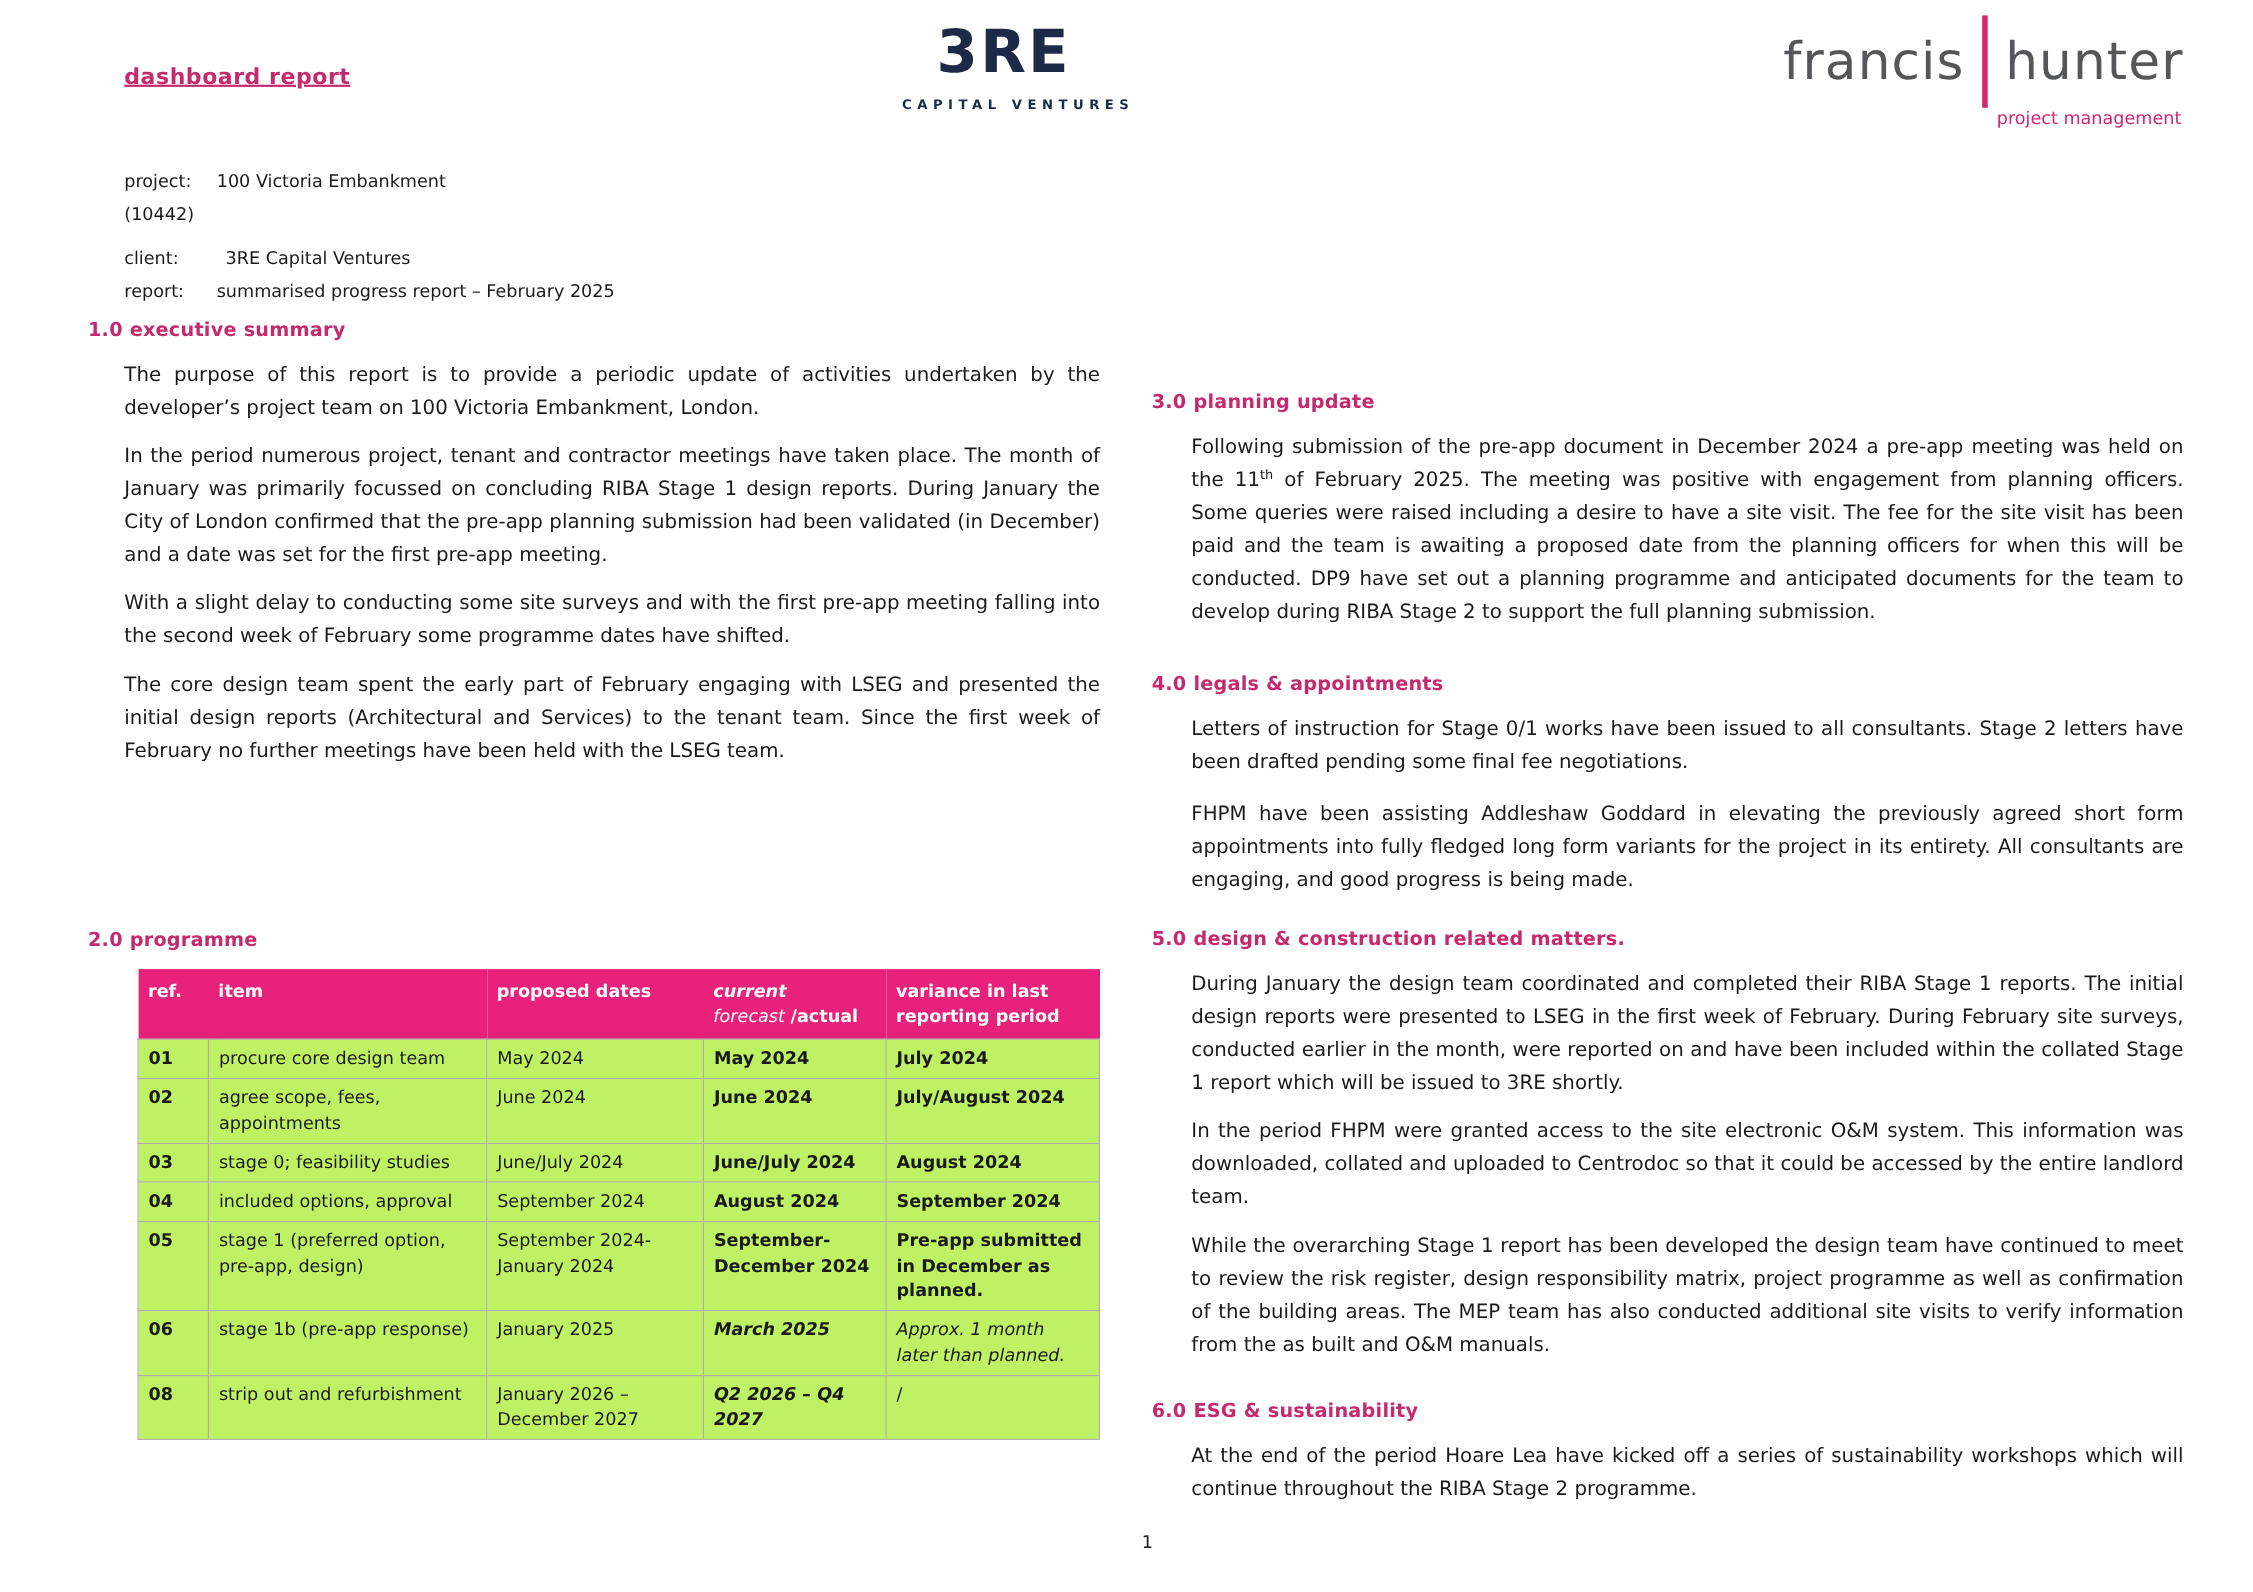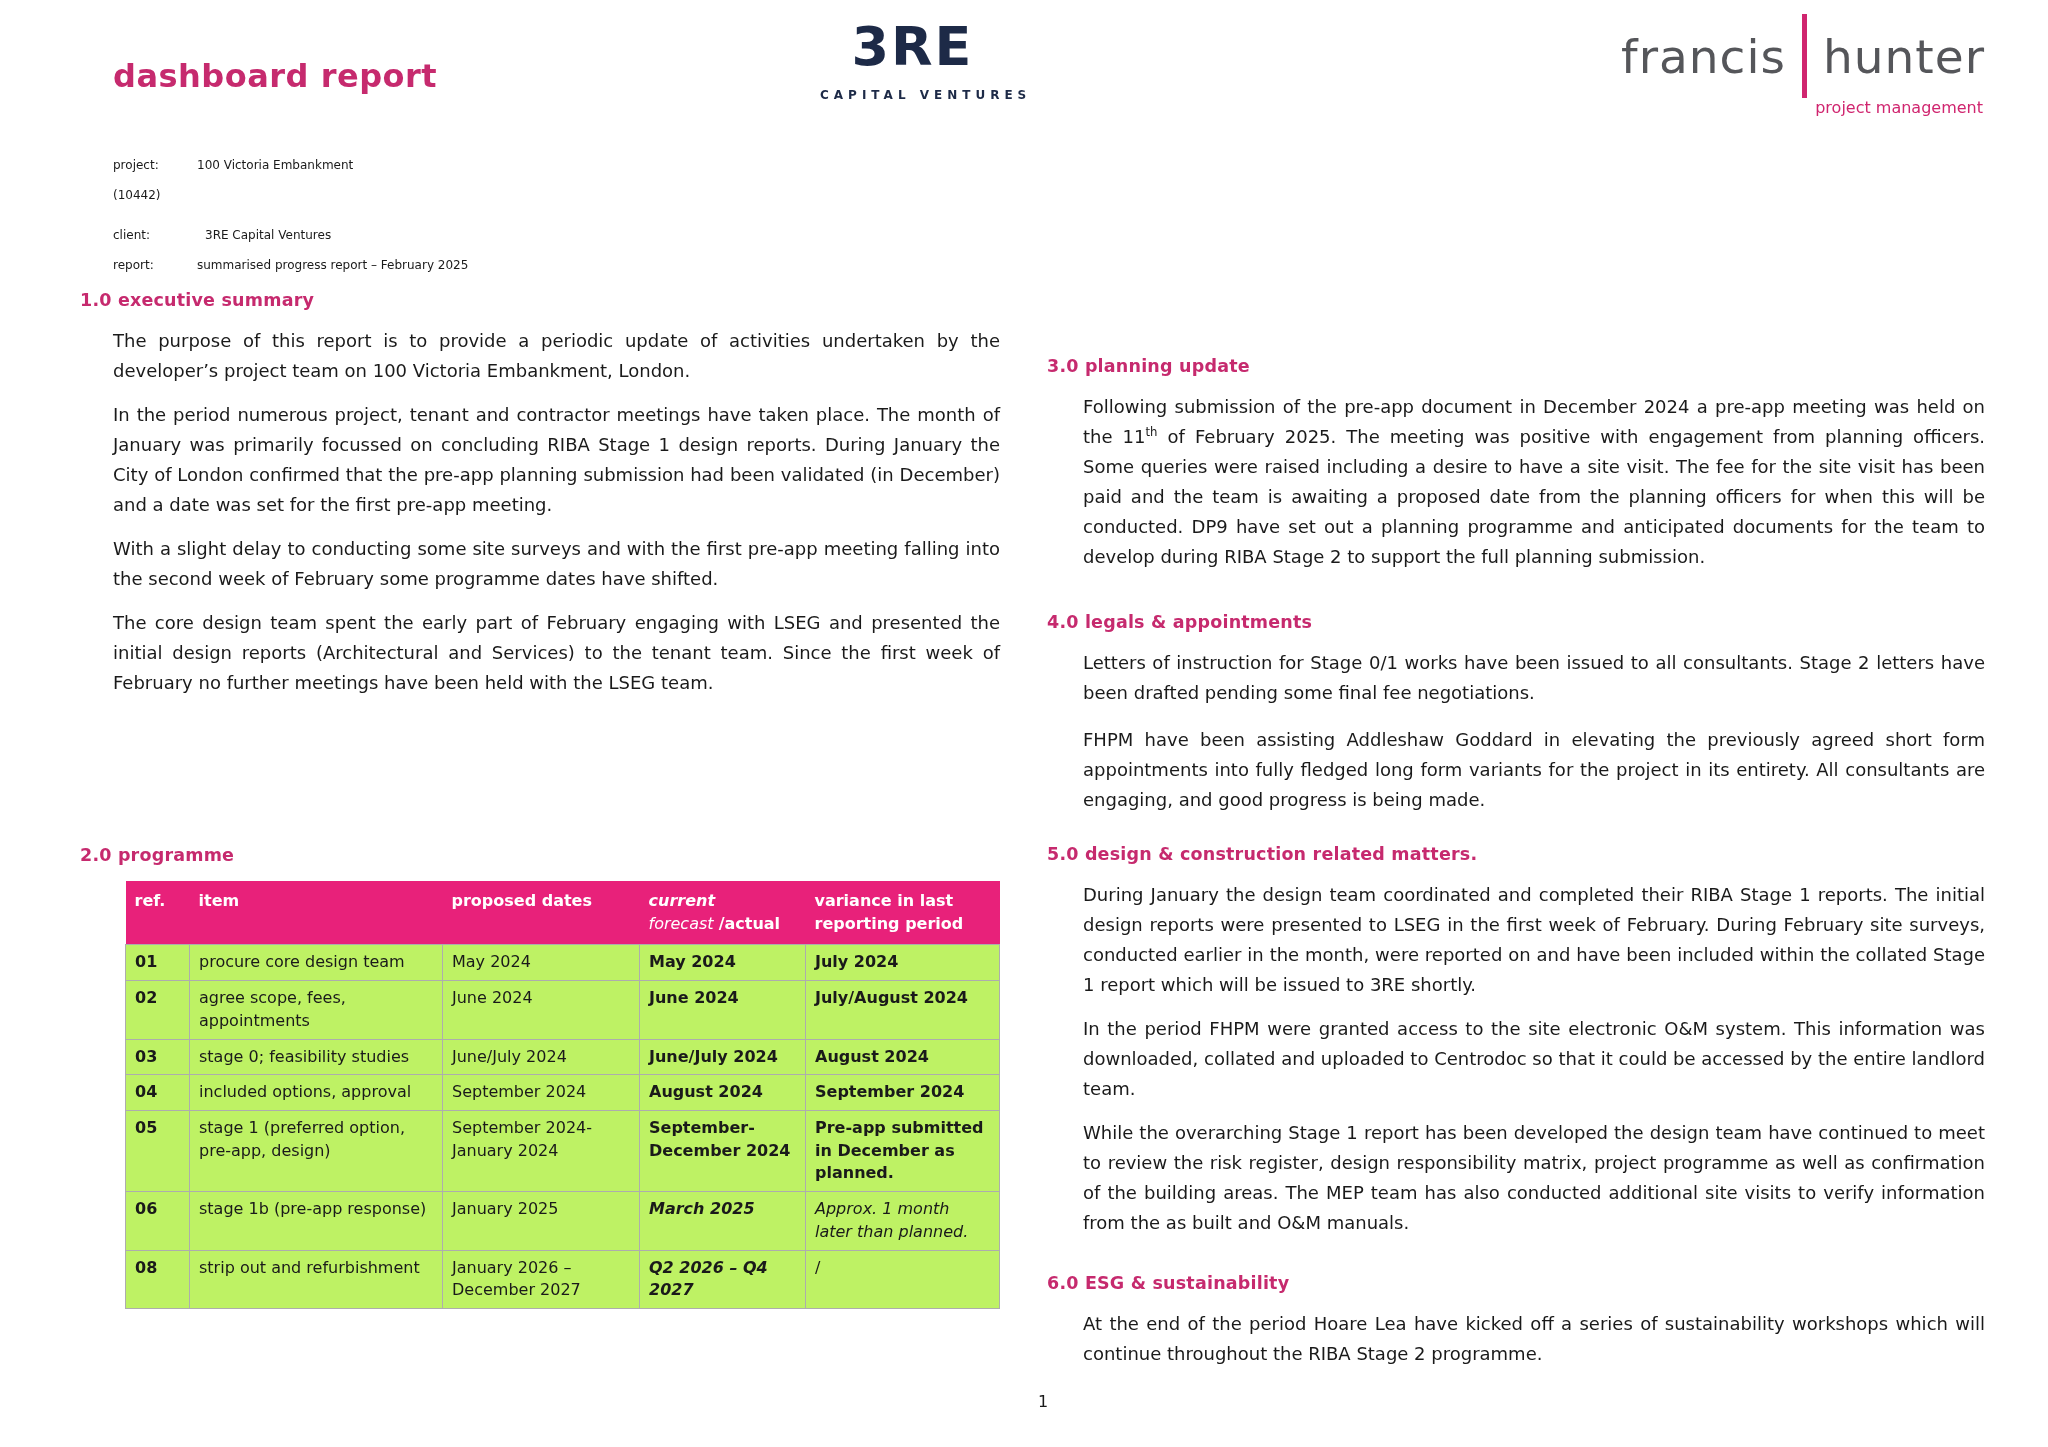--- a/index.html
+++ b/index.html
@@ -16,22 +16,23 @@
   body{
     font-family:"DejaVu Sans","Liberation Sans",sans-serif;
     color:var(--text,#1a1a1a);
     width:2048px;height:1447px;position:relative;overflow:hidden;
   }
   .page{position:absolute;inset:0;background:#fff;}
 
   
   .doc-title{
     position:absolute;left:113px;top:57px;
-    font-size:32px;font-weight:bold;color:var(--heading_pink,#c62a6e);
+    font-size:20px;font-weight:bold;color:var(--heading_pink,#c62a6e);
     letter-spacing:0.5px;
+    text-decoration:underline;
   }
   .brand-center{
     position:absolute;left:820px;top:20px;width:185px;text-align:center;
   }
   .brand-mark{
     font-size:54px;line-height:1;font-weight:800;color:var(--navy,#1d2a47);
     letter-spacing:2px;
   }
   .brand-tag{
     margin-top:14px;font-size:12px;font-weight:600;color:var(--navy,#1d2a47);
@@ -46,21 +47,21 @@
   }
   .fh-bar{
     display:inline-block;width:5px;height:84px;margin:0 16px;
     background:var(--fh_pink,#d0256f);
   }
   .fh-tag{
     font-size:16px;color:var(--fh_pink,#d0256f);margin-top:0px;margin-right:2px;
   }
 
   
-  .meta{position:absolute;left:113px;top:150px;font-size:12px;line-height:30px;}
+  .meta{position:absolute;left:113px;top:150px;font-size:16px;line-height:30px;}
   .meta-row{display:flex;}
   .meta-gap{margin-top:10px;}
   .meta-label{display:inline-block;width:84px;}
   .meta-label.wide{width:92px;}
 
   
   .col-left{position:absolute;left:80px;top:290px;width:920px;}
   .sec h2{
     font-size:17.5px;font-weight:bold;color:var(--heading_pink,#c62a6e);
     margin-bottom:16px;letter-spacing:0.2px;

